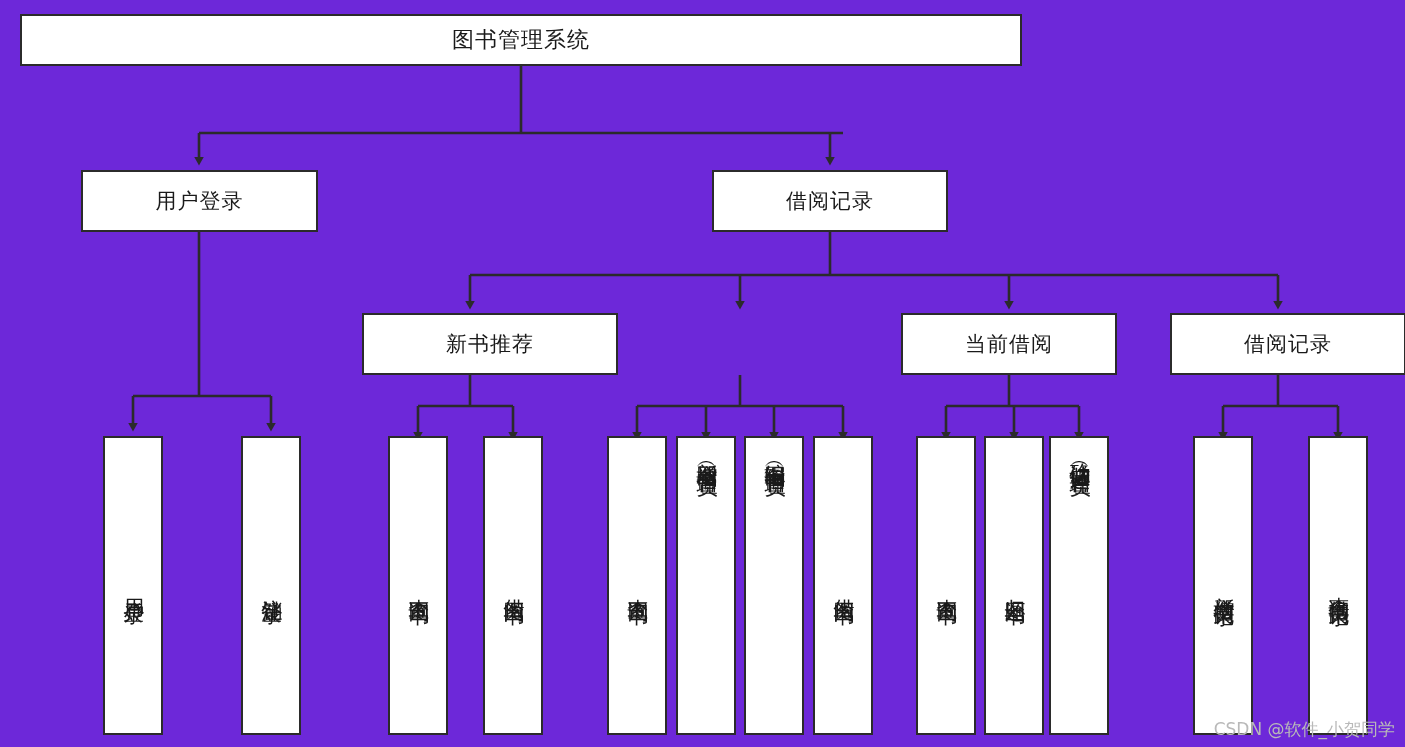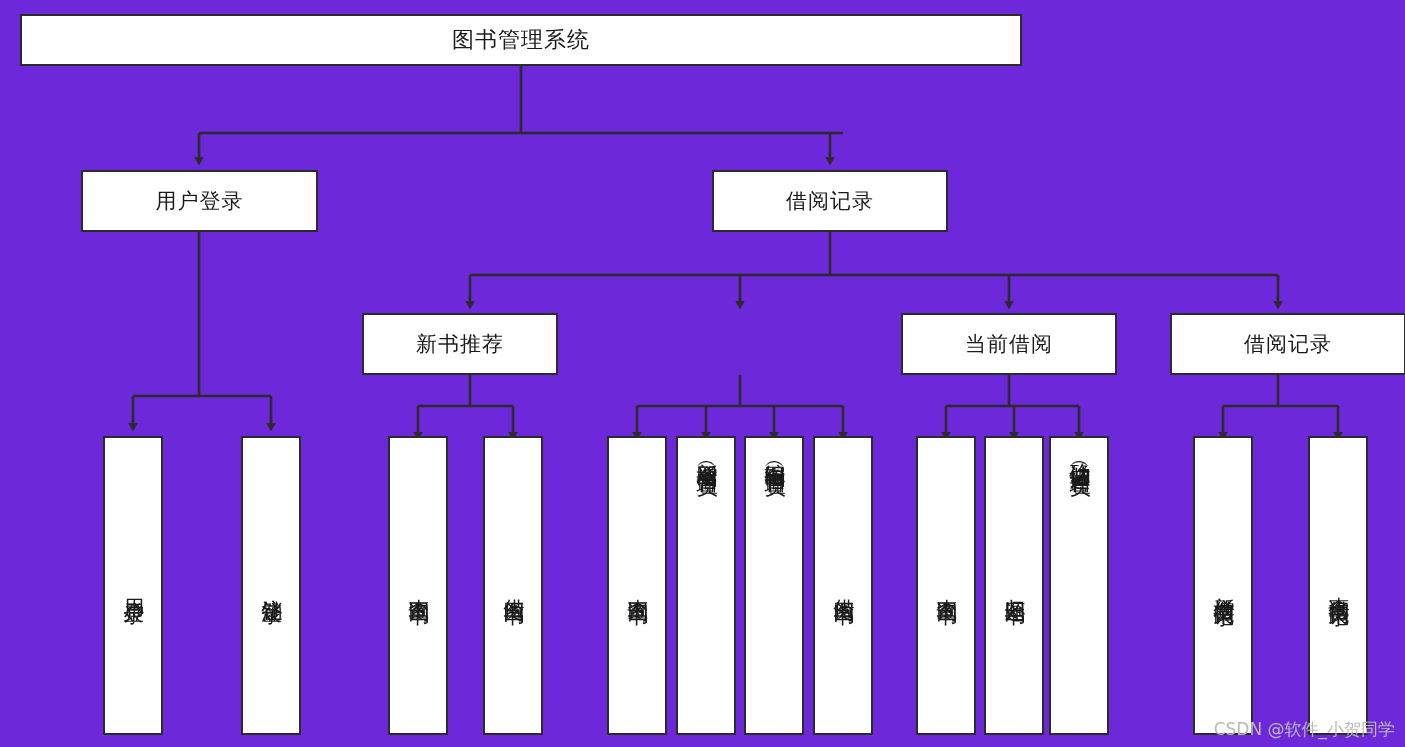--- a/index.html
+++ b/index.html
@@ -133,21 +133,21 @@
     <span>图书管理系统</span>
   </div>
 
   <div class="node node-h" style="left:81px; top:170px; width:237px; height:62px;">
     <span>用户登录</span>
   </div>
   <div class="node node-h" style="left:712px; top:170px; width:236px; height:62px;">
     <span>借阅记录</span>
   </div>
 
-  <div class="node node-h" style="left:362px; top:313px; width:196px; height:62px;">
+  <div class="node node-h" style="left:362px; top:313px; width:256px; height:62px;">
     <span>新书推荐</span>
   </div>
   <div class="node node-h" style="left:901px; top:313px; width:216px; height:62px;text-align:center;">
     <span>当前借阅</span>
   </div>
   <div class="node node-h" style="left:1170px; top:313px; width:236px; height:62px;">
     <span>借阅记录</span>
   </div>
 
   <div class="node node-v center-v" style="left:103px; top:436px; width:60px; height:299px;">

